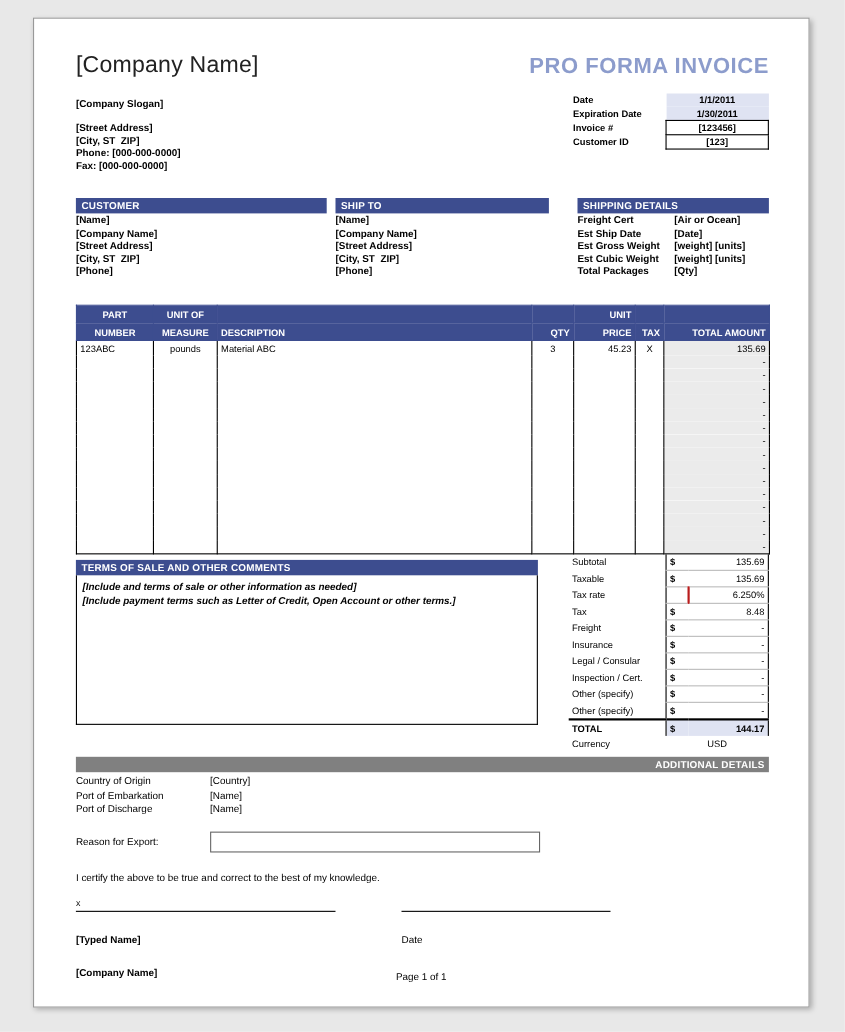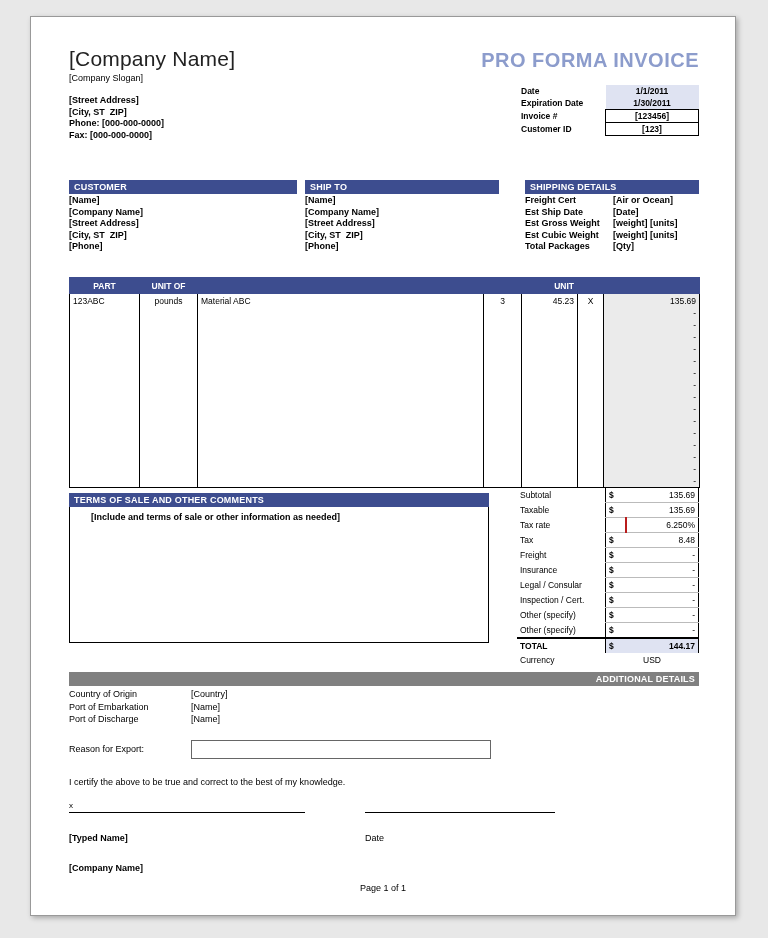--- a/index.html
+++ b/index.html
@@ -16,21 +16,21 @@
     background:#ffffff;
     border:1px solid #999;
     box-sizing:border-box;
     box-shadow:2px 2px 5px rgba(0,0,0,.28);
   }
   .inner{position:absolute; left:38px; top:30px; width:630px;}
 
   
   .hdr{position:relative; height:125px;}
   .company-name{font-size:21px; color:#222; letter-spacing:.2px;}
-  .company-slogan{font-size:9px; font-weight:normal; color:#000; margin-top:2px;}
+  .company-slogan{font-size:9px; font-weight:bold; color:#000; margin-top:18px;}
   .addr{font-size:9px; font-weight:bold; color:#000; line-height:11.5px; margin-top:12px;}
   .addr div{white-space:pre;}
 
   .title{
     position:absolute; right:0; top:2px;
     font-size:20px; font-weight:bold; color:#8c9ccc;
     letter-spacing:.5px;
   }
   .meta{position:absolute; right:0; top:38px; width:178px;}
   .meta table{border-collapse:collapse; width:100%;}
@@ -83,21 +83,21 @@
   table.items td.r{text-align:right;}
   table.items tr.first td{padding-top:1px;}
   table.items tr.last td{border-bottom:1px solid #000;}
   .thead-top td{border-top:1px solid #000;}
 
   
   .lower{position:relative; margin-top:0; height:178px;}
   .terms{position:absolute; left:0; top:5px; width:420px;}
   .terms .tbox{
     border:1px solid #000; border-top:none;
-    height:136px; padding:4px 21px; box-sizing:border-box;
+    height:136px; padding:4px 5px; box-sizing:border-box;font-style:italic;
   }
   .terms .tbox div{font-size:9px; font-weight:bold; line-height:13px;}
 
   .totals{position:absolute; right:0; top:0; width:182px;}
   .totals table{border-collapse:collapse; width:100%; table-layout:fixed;}
   .totals td{font-size:8.5px; height:14px; line-height:14px; padding:0 3px;}
   .totals td.k{width:82px; white-space:nowrap;}
   .totals td.cur{width:14px; font-weight:bold; text-align:left;
                  border-left:1px solid #000; border-bottom:1px solid #bbb;}
   .totals td.v{text-align:right; border-right:1px solid #000;
@@ -239,20 +239,29 @@
       <thead>
         <tr>
           <th class="c">PART</th>
           <th class="c">UNIT OF</th>
           <th class="l"></th>
           <th class="c"></th>
           <th class="r">UNIT</th>
           <th class="c"></th>
           <th class="r"></th>
         </tr>
+        <tr>
+          <th class="c">NUMBER</th>
+          <th class="c">MEASURE</th>
+          <th class="l">DESCRIPTION</th>
+          <th class="r">QTY</th>
+          <th class="r">PRICE</th>
+          <th class="r">TAX</th>
+          <th class="r">TOTAL AMOUNT</th>
+        </tr>
       </thead>
       <tbody id="items-body">
           <tr class="first thead-top">
             <td>123ABC</td>
             <td class="c">pounds</td>
             <td>Material ABC</td>
             <td class="c">3</td>
             <td class="r">45.23</td>
             <td class="c">X</td>
             <td class="amt">135.69</td>
@@ -394,20 +403,21 @@
           </tr>
         </tbody>
     </table>
 
     <div class="lower">
 
       <div class="terms">
         <div class="bar">TERMS OF SALE AND OTHER COMMENTS</div>
         <div class="tbox">
           <div>[Include and terms of sale or other information as needed]</div>
+          <div>[Include payment terms such as Letter of Credit, Open Account or other terms.]</div>
         </div>
       </div>
 
       <div class="totals">
         <table>
           <tbody id="totals-body">
               <tr class="first-tot">
                 <td class="k">Subtotal</td>
                 <td class="cur">$</td>
                 <td class="v">135.69</td>

